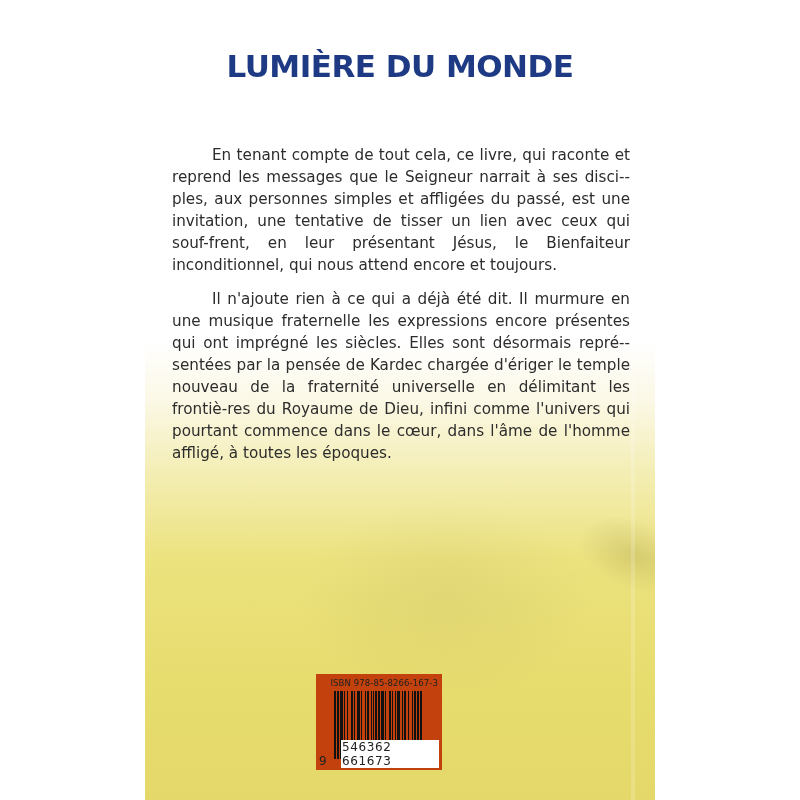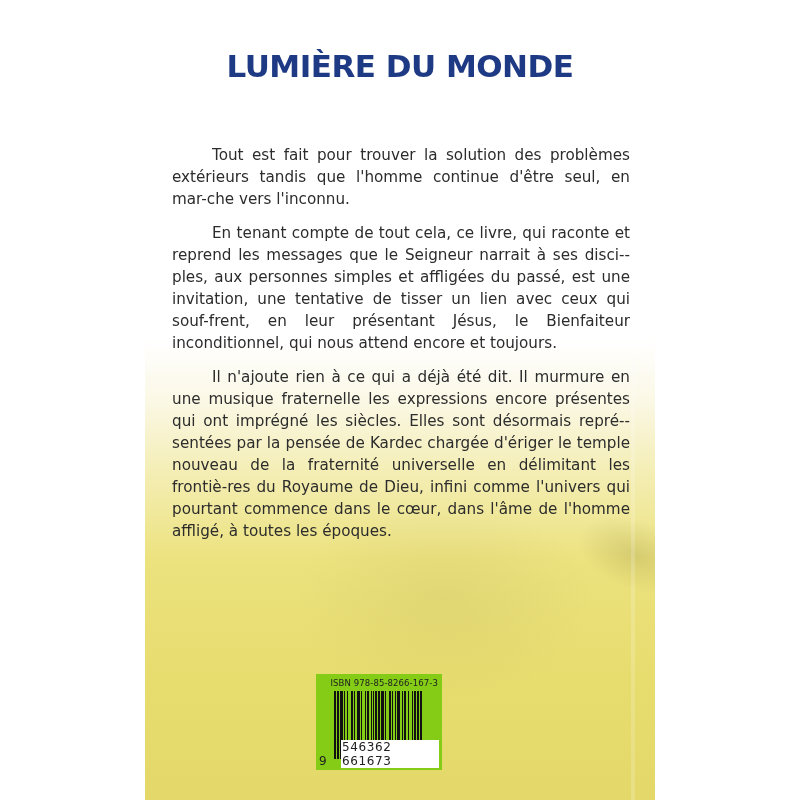--- a/index.html
+++ b/index.html
@@ -33,21 +33,21 @@
     font-size:31px; letter-spacing:-0.5px; color:#1f3a84;
   }
   .body-text {
     position:absolute; left:172px; top:144px; width:458px;
     font-family:"DejaVu Sans", sans-serif; font-size:15.2px; line-height:22px;
     color:#2c2c2c; text-align:justify;
   }
   .body-text p { margin:0 0 12px 0; text-indent:40px; hyphens:manual; }
   .barcode {
     position:absolute; left:316px; top:674px; width:126px; height:96px;
-    background:#84cc16;
+    background:#c2410c;
   }
   .isbn {
     position:absolute; top:4px; left:0; width:122px; text-align:right;
     font-family:"DejaVu Sans", sans-serif; font-size:8.5px; color:#222;
     letter-spacing:0.1px;
   }
   .bars { position:absolute; left:18px; top:17px; width:102px; height:68px; display:flex; align-items:stretch; }
   .bars span { display:block; height:100%; background:#111; }
   .bars span.gap { background:transparent; }
   .digits {
@@ -63,21 +63,20 @@
 
 <div class="cover">
   <div class="shade1"></div>
   <div class="shade2"></div>
   <div class="band"></div>
 </div>
 
 <div class="title">LUMIÈRE DU MONDE</div>
 
 <div class="body-text">
-  <p>Tout est fait pour trouver la solution des problèmes extérieurs tandis que l'homme continue d'être seul, en mar-­che vers l'inconnu.</p>
   <p>En tenant compte de tout cela, ce livre, qui raconte et reprend les messages que le Seigneur narrait à ses disci-­ples, aux personnes simples et affligées du passé, est une invitation, une tentative de tisser un lien avec ceux qui souf-­frent, en leur présentant Jésus, le Bienfaiteur inconditionnel, qui nous attend encore et toujours.</p>
   <p>Il n'ajoute rien à ce qui a déjà été dit. Il murmure en une musique fraternelle les expressions encore présentes qui ont imprégné les siècles. Elles sont désormais repré-­sentées par la pensée de Kardec chargée d'ériger le temple nouveau de la fraternité universelle en délimitant les frontiè-­res du Royaume de Dieu, infini comme l'univers qui pourtant commence dans le cœur, dans l'âme de l'homme affligé, à toutes les époques.</p>
 </div>
 
 <div class="barcode">
   <div class="isbn">ISBN 978-85-8266-167-3</div>
   <div class="bars">
     <span style="width:1.5px"></span>
       <span class="gap" style="width:1.5px"></span>
     <span style="width:1.5px"></span>

